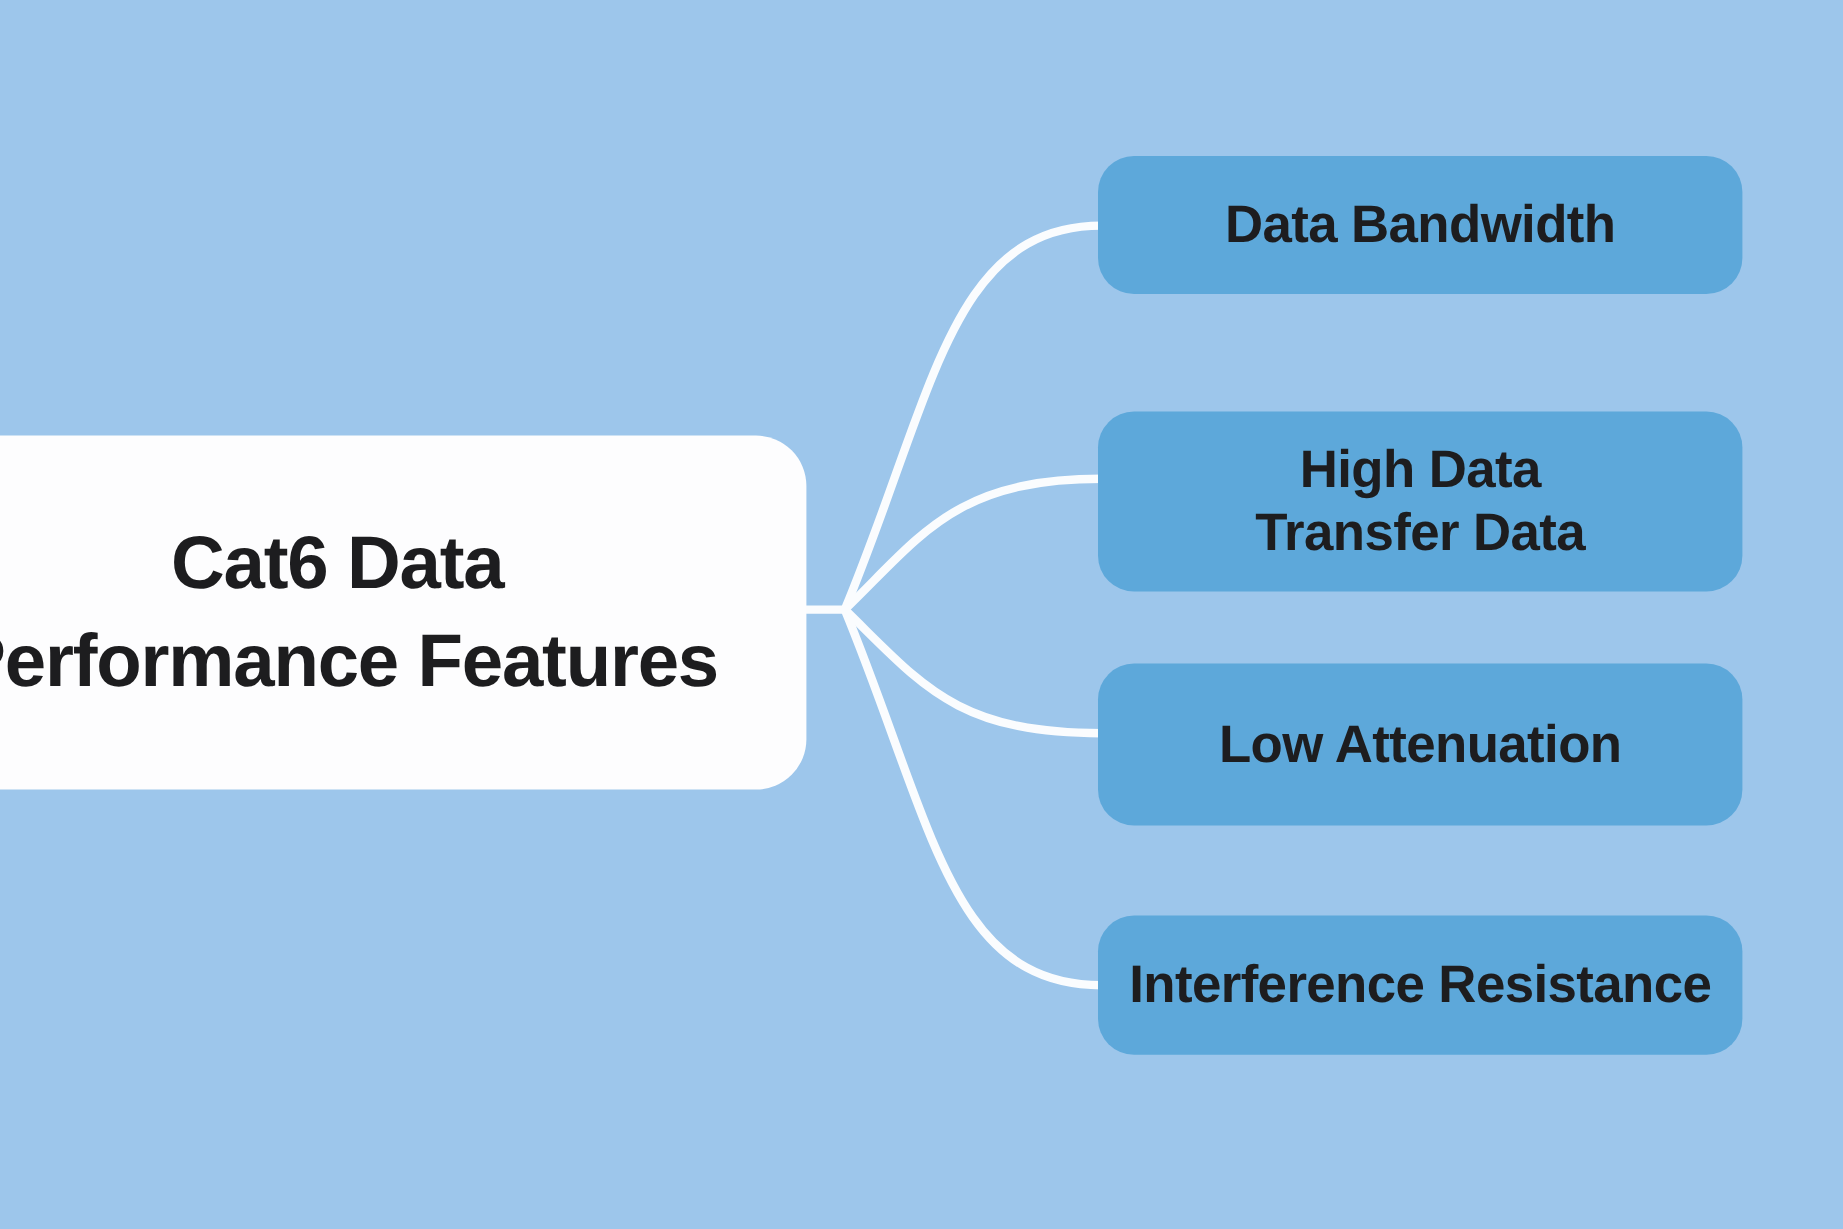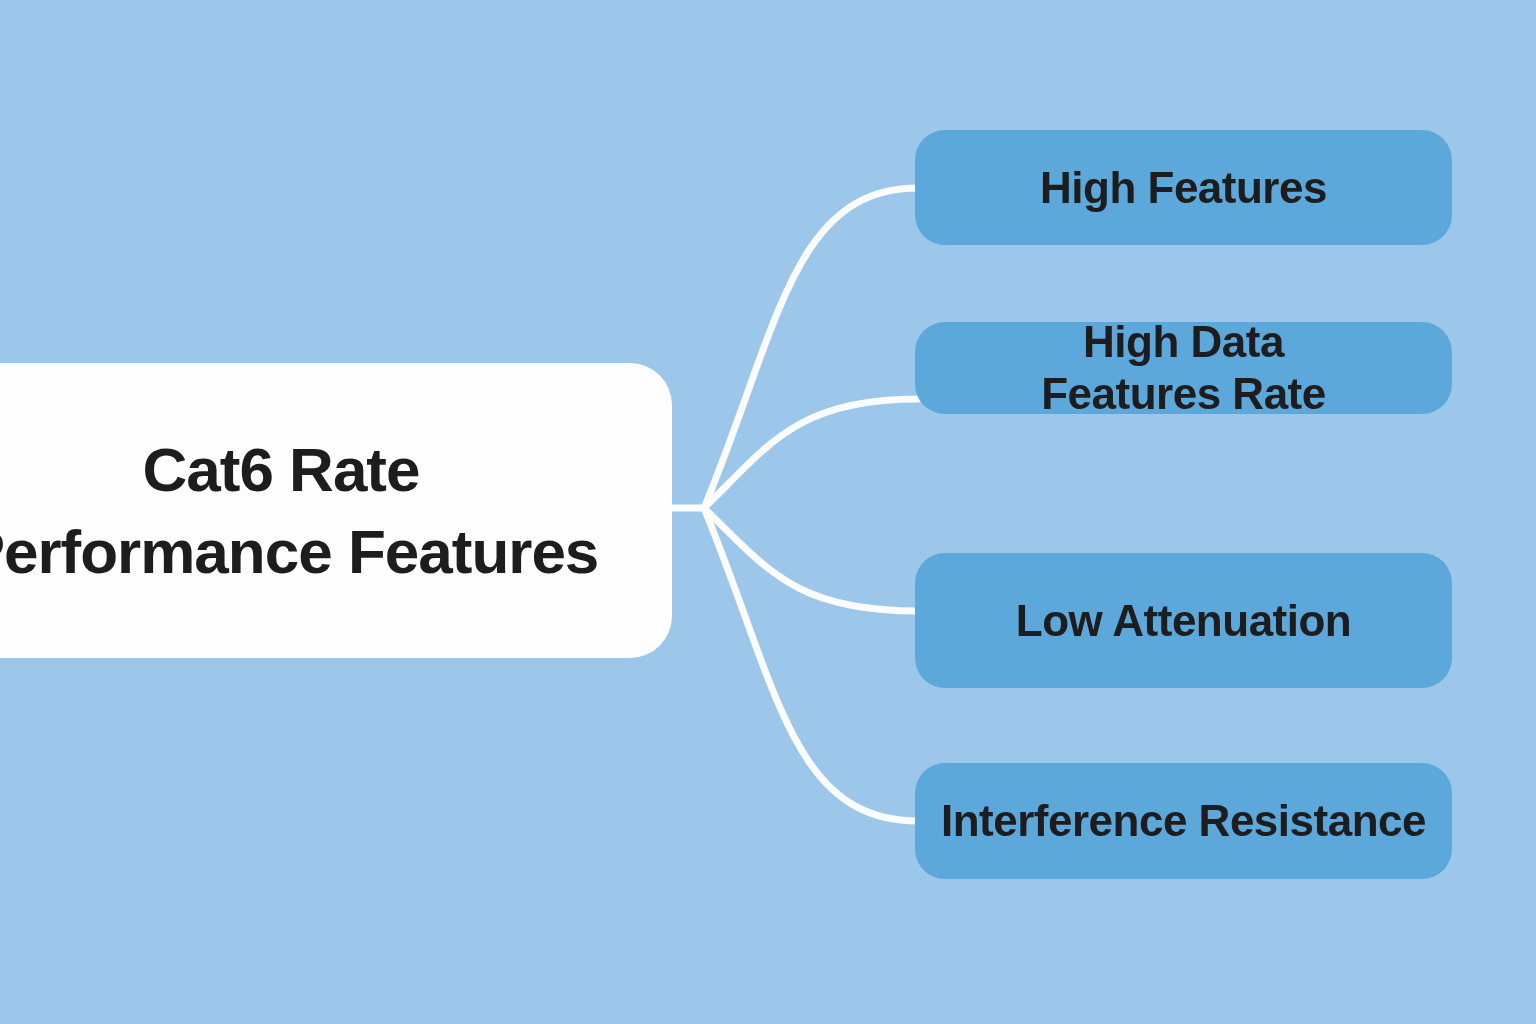--- a/index.html
+++ b/index.html
@@ -56,49 +56,49 @@
     width: 537px;
     border-radius: 30px;
     background: var(--node-fill, #5da8da);
     font-size: 44px;
     line-height: 52px;
     letter-spacing: -0.5px;
   }
   .feature-node span { display: block; white-space: nowrap; }
 
   .feature-node.n1 { top: 130px; height: 115px; }
-  .feature-node.n2 { top: 322px; height: 92px; }
+  .feature-node.n2 { top: 343px; height: 150px; }
   .feature-node.n3 { top: 553px; height: 135px; }
   .feature-node.n4 { top: 763px; height: 116px; }
 </style>
 </head>
 <body>
 
 <div class="canvas">
 
   <svg class="connectors" viewBox="0 0 1536 1024" aria-hidden="true">
     <path d="M672 508 H704"></path>
     <path d="M704 508 C 778 330, 792 188, 918 188"></path>
     <path d="M704 508 C 768 446, 796 399, 918 399"></path>
     <path d="M704 508 C 768 570, 796 611, 918 611"></path>
     <path d="M704 508 C 778 688, 792 821, 918 821"></path>
   </svg>
 
   <div class="node root-node">
-    <span>Cat6 Rate</span>
+    <span>Cat6 Data</span>
     <span>Performance Features</span>
   </div>
 
   <div class="node feature-node n1">
-    <span>High Features</span>
+    <span>Data Bandwidth</span>
   </div>
 
   <div class="node feature-node n2">
     <span>High Data</span>
-    <span>Features Rate</span>
+    <span>Transfer Data</span>
   </div>
 
   <div class="node feature-node n3">
     <span>Low Attenuation</span>
   </div>
 
   <div class="node feature-node n4">
     <span>Interference Resistance</span>
   </div>
 

